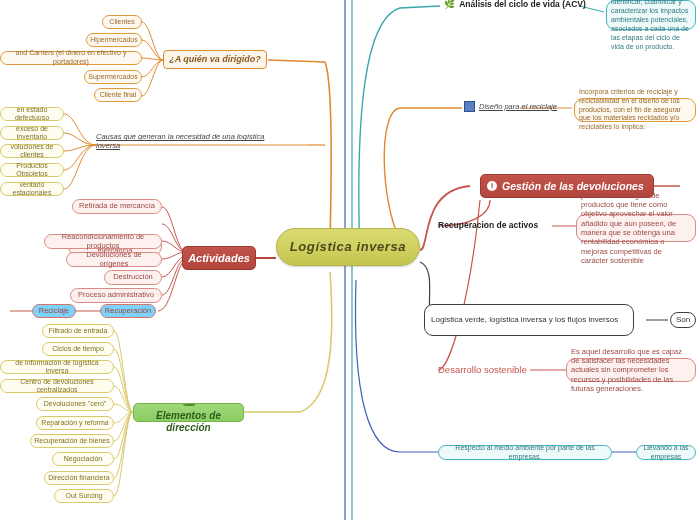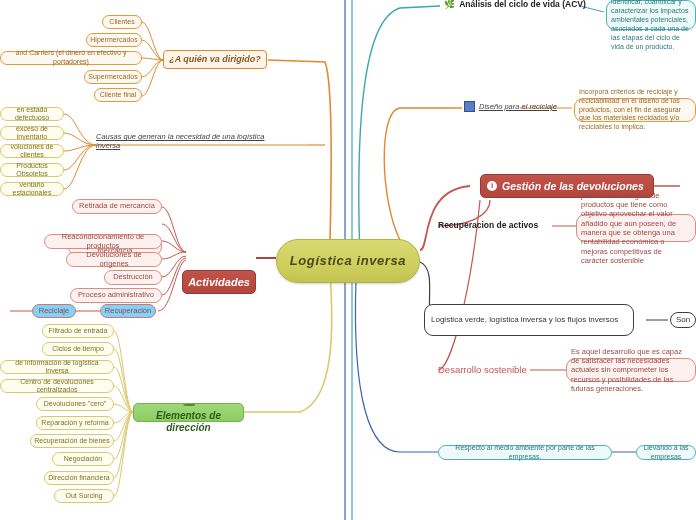--- a/index.html
+++ b/index.html
@@ -48,21 +48,20 @@
   }
   
   .mainred {
     background: linear-gradient(180deg,#c0544a 0%, #b4453c 100%);
     border: 1px solid #9c382f;
     border-radius: 5px;
     color: #ffffff;
     font-size: 11px;
     font-weight: bold;
     font-style: italic;
-    margin-top: 24px;
   }
   .mainred2 {
     background: linear-gradient(180deg,#c0544a 0%, #b4453c 100%);
     border: 1px solid #9c382f;
     border-radius: 5px;
     color: #ffffff;
     font-size: 10.5px;
     font-weight: bold;
     font-style: italic;
     padding: 0 6px;
@@ -291,21 +290,21 @@
     <path d="M400 240 C 380 200, 378 110, 400 108 L462 108" stroke="#e08a30" stroke-width="1.4" fill="none"></path>
     <path d="M520 108 L572 108" stroke="#e08a30" stroke-width="1" fill="none"></path>
 
     <path d="M360 260 C 356 140, 360 20, 400 8 L440 6" stroke="#3aa8b0" stroke-width="1.4" fill="none"></path>
     <path d="M580 6 L604 12" stroke="#3aa8b0" stroke-width="1" fill="none"></path>
 
     <path d="M356 280 C 352 400, 370 452, 400 452 L438 452" stroke="#3f5fc0" stroke-width="1.2" fill="none"></path>
     <path d="M612 452 L636 452" stroke="#3f5fc0" stroke-width="1" fill="none"></path>
   </svg>
 
-  <div class="node root" style="left:276px; top:239px; width:144px; height:44px;">Logística inversa</div>
+  <div class="node root" style="left:276px; top:228px; width:144px; height:38px;">Logística inversa</div>
 
   <div class="node mainred" style="left:182px; top:246px; width:74px; height:24px;">Actividades</div>
 
   <div class="node pinkbox" style="left:72px; top:199px; width:90px; height:15px;">Retirada de mercancía</div>
   <div class="node pinkbox" style="left:68px; top:217px; width:94px; height:19px;margin-top:20px;">Clasificación de mercancía</div>
   <div class="node pinkbox" style="left:44px; top:234px; width:118px; height:15px;">Reacondicionamiento de productos</div>
   <div class="node pinkbox" style="left:66px; top:252px; width:96px; height:15px;">Devoluciones de orígenes</div>
   <div class="node pinkbox" style="left:104px; top:270px; width:58px; height:15px;">Destrucción</div>
   <div class="node pinkbox" style="left:70px; top:288px; width:92px; height:15px;">Proceso administrativo</div>
   <div class="node redsmall" style="left:100px; top:304px; width:56px; height:14px;">Recuperación</div>

